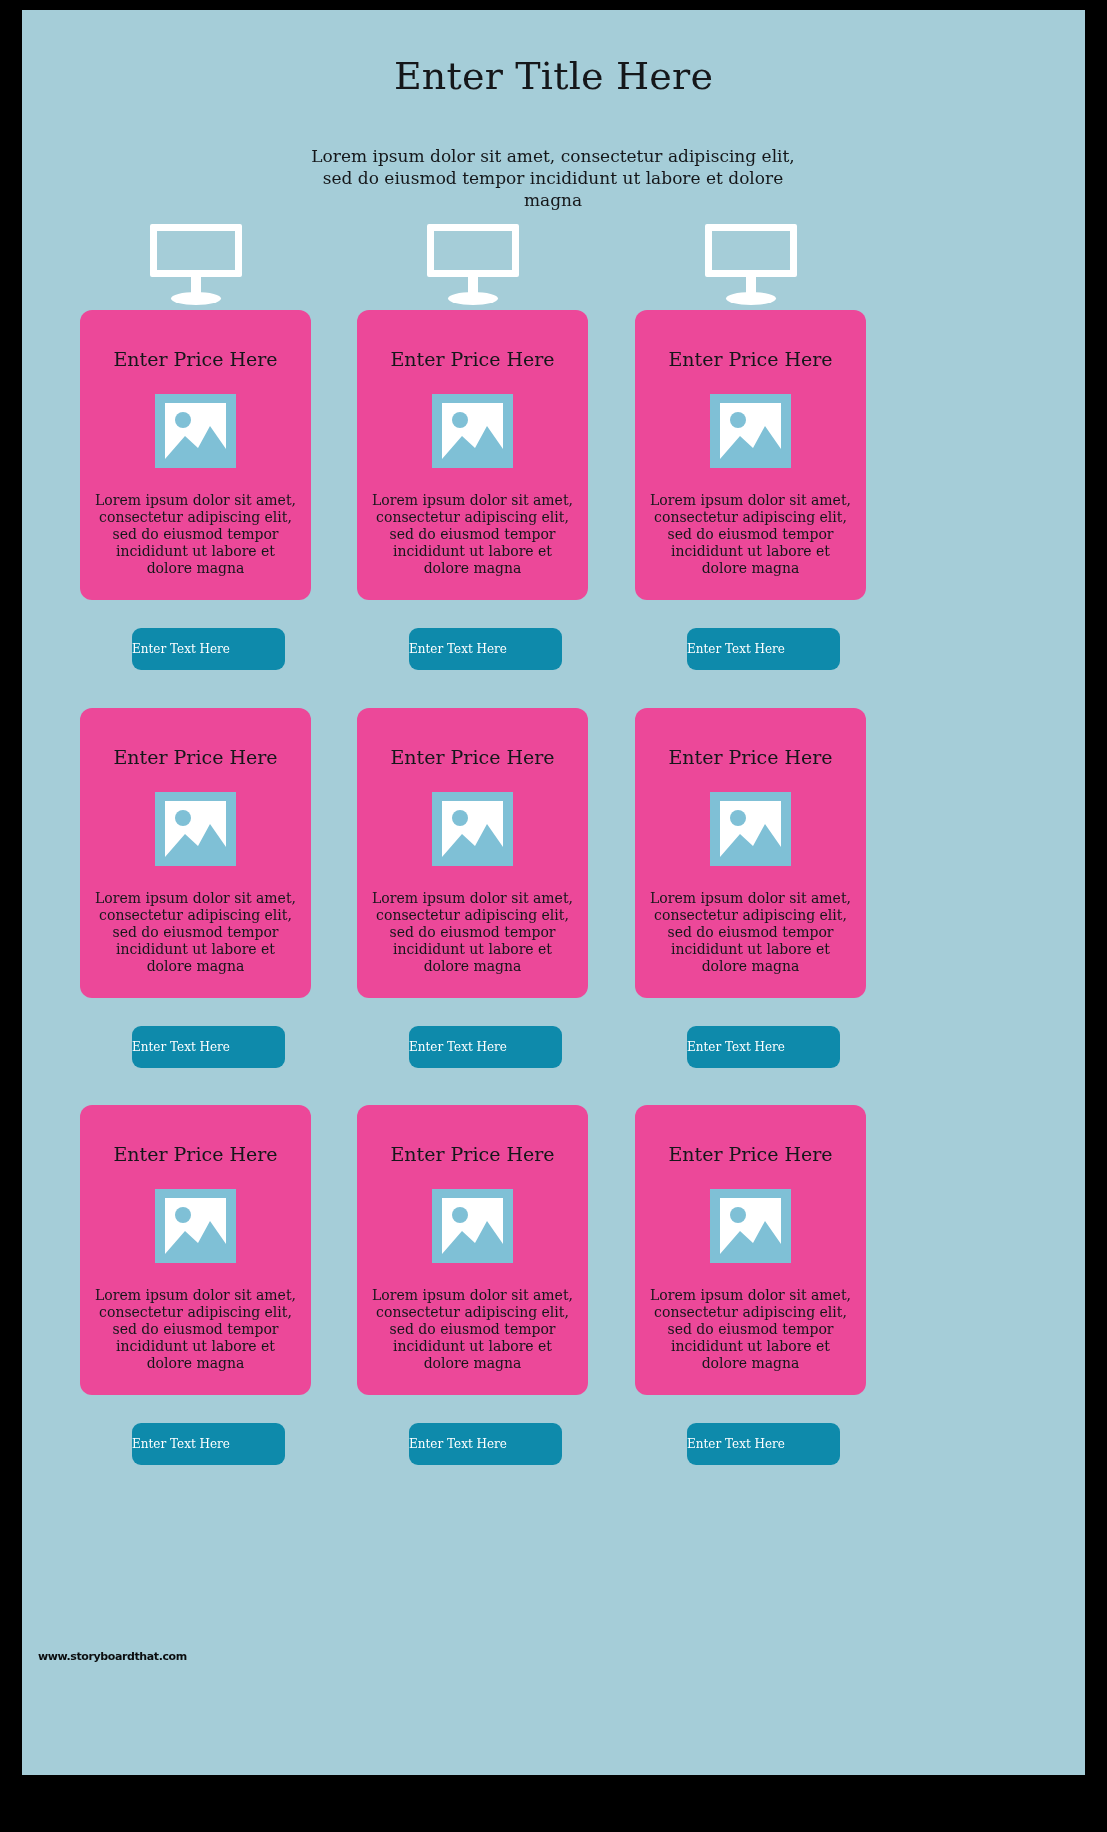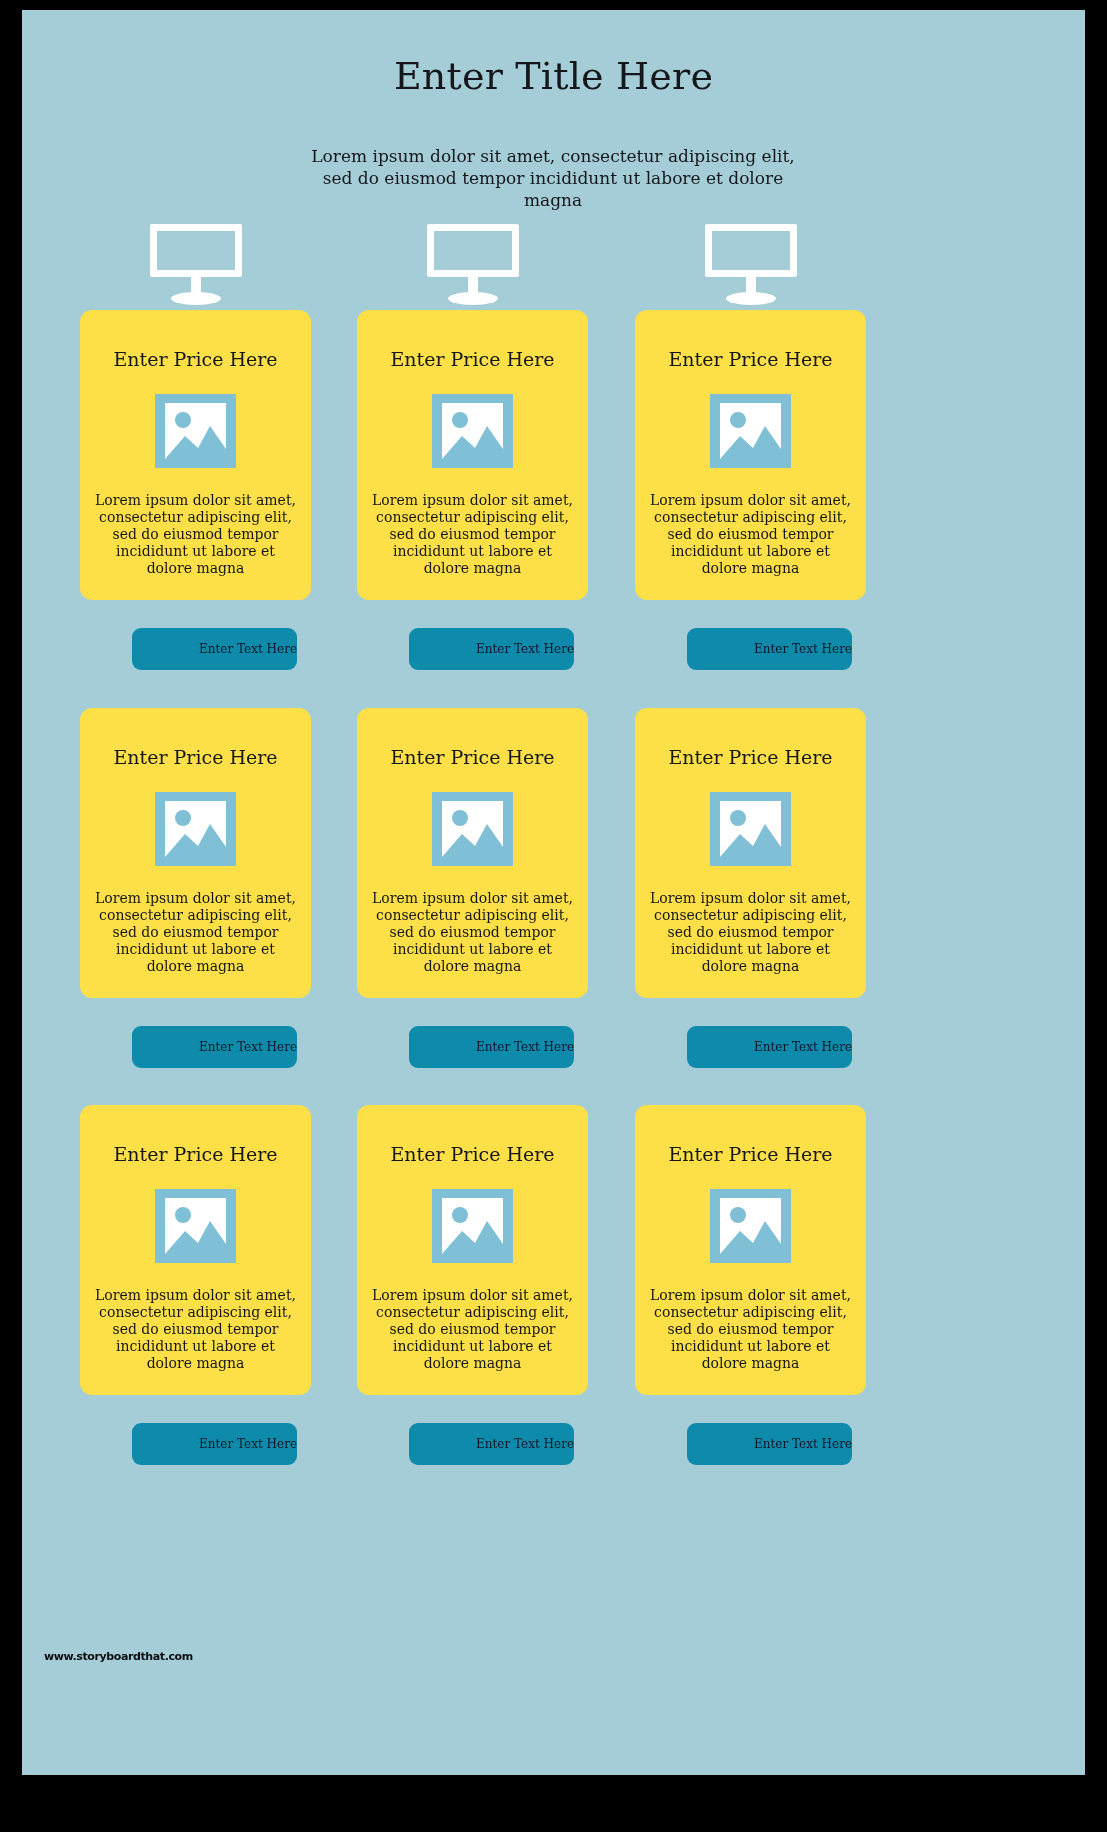--- a/index.html
+++ b/index.html
@@ -112,21 +112,21 @@
     position: absolute;
     left: 0;
     top: 0;
     width: 1063px;
     height: 1765px;
   }
 
   .card {
     position: absolute;
     width: 231px;
-    background: #fde047;
+    background: #ec4899;
     border-radius: 12px;
     box-sizing: border-box;
   }
   .card.col-0 { left: 58px; }
   .card.col-1 { left: 335px; }
   .card.col-2 { left: 613px; }
 
   .card.row-0 { top: 300px;  height: 290px; }
   .card.row-1 { top: 698px;  height: 290px; }
   .card.row-2 { top: 1095px; height: 290px; }
@@ -159,44 +159,44 @@
     text-align: center;
     font-family: "DejaVu Serif", "Liberation Serif", serif;
     font-size: 14px;
     line-height: 17px;
     color: #15171a;
   }
 
   
   .cta-button {
     position: absolute;
-    width: 165px;
+    width: 153px;
     height: 42px;
     background: #0e8aab;
     border-radius: 9px;
     border: none;
     cursor: pointer;
-    color: #0f172a;
+    color: #ffffff;
     font-family: "DejaVu Serif", "Liberation Serif", serif;
     font-size: 12px;
-    text-align: right;
+    text-align: left;
     line-height: 42px;
     padding: 0;
   }
   .cta-button.col-0 { left: 110px; }
   .cta-button.col-1 { left: 387px; }
   .cta-button.col-2 { left: 665px; }
   .cta-button.row-0 { top: 618px; }
   .cta-button.row-1 { top: 1016px; }
   .cta-button.row-2 { top: 1413px; }
 
   
   .footer-url {
     position: absolute;
-    left: 22px;
+    left: 16px;
     top: 1640px;
     font-family: "DejaVu Sans", "Liberation Sans", sans-serif;
     font-size: 11px;
     font-weight: bold;
     color: #0b0d0f;
     letter-spacing: -0.4px;
   }
 
   .footer-logo {
     position: absolute;

